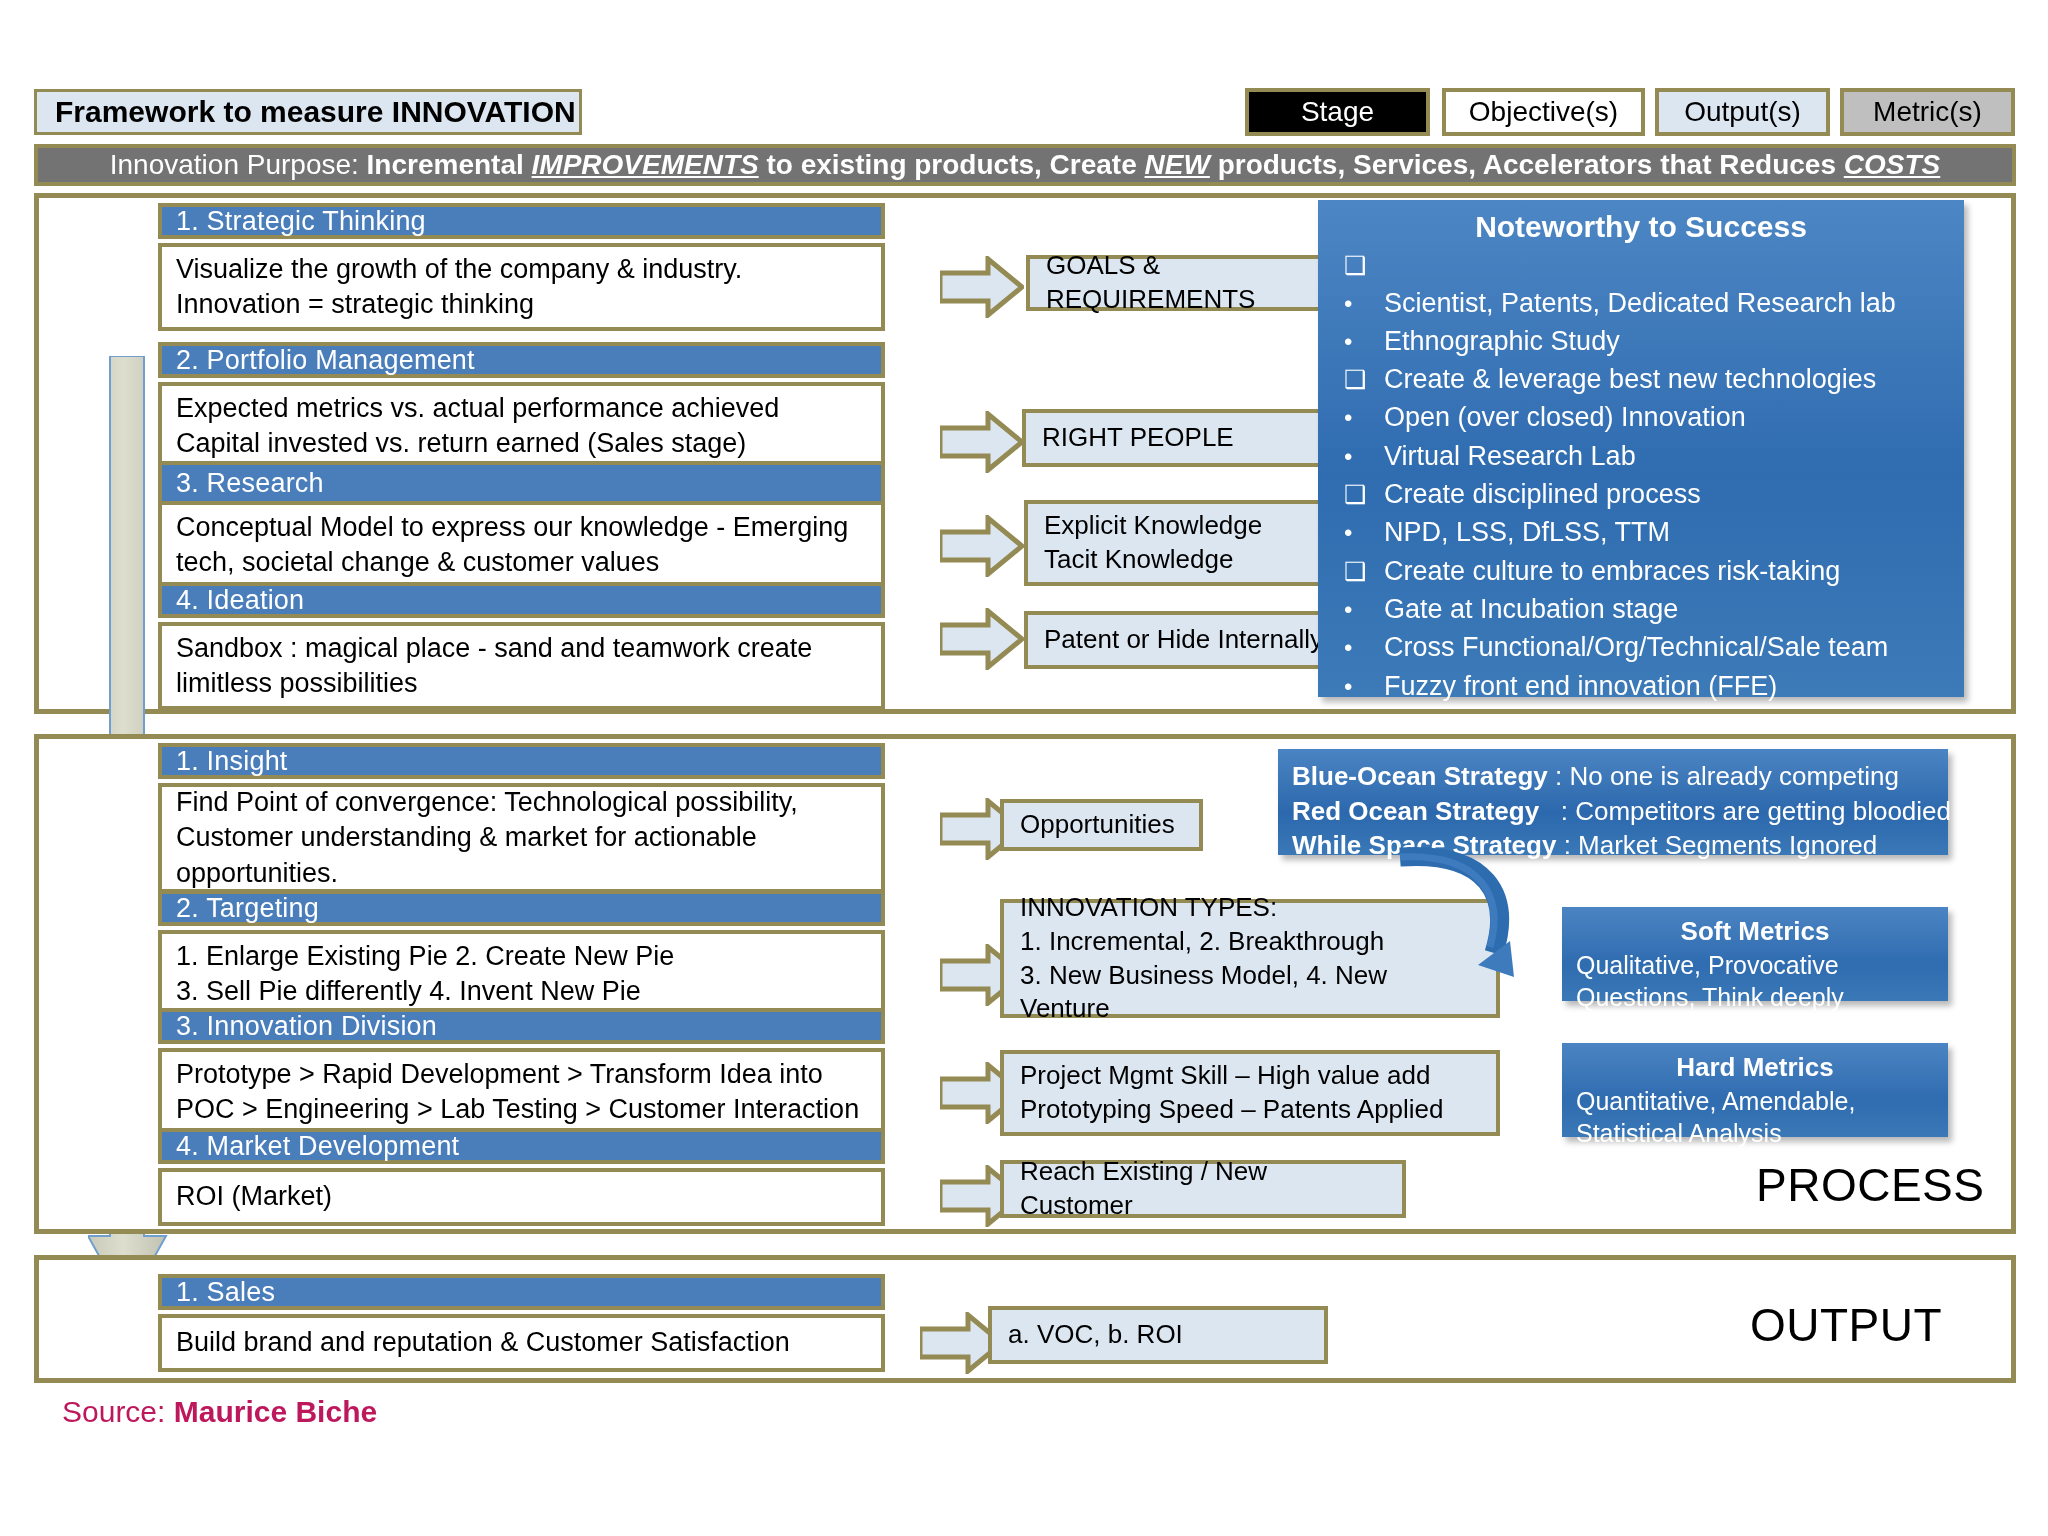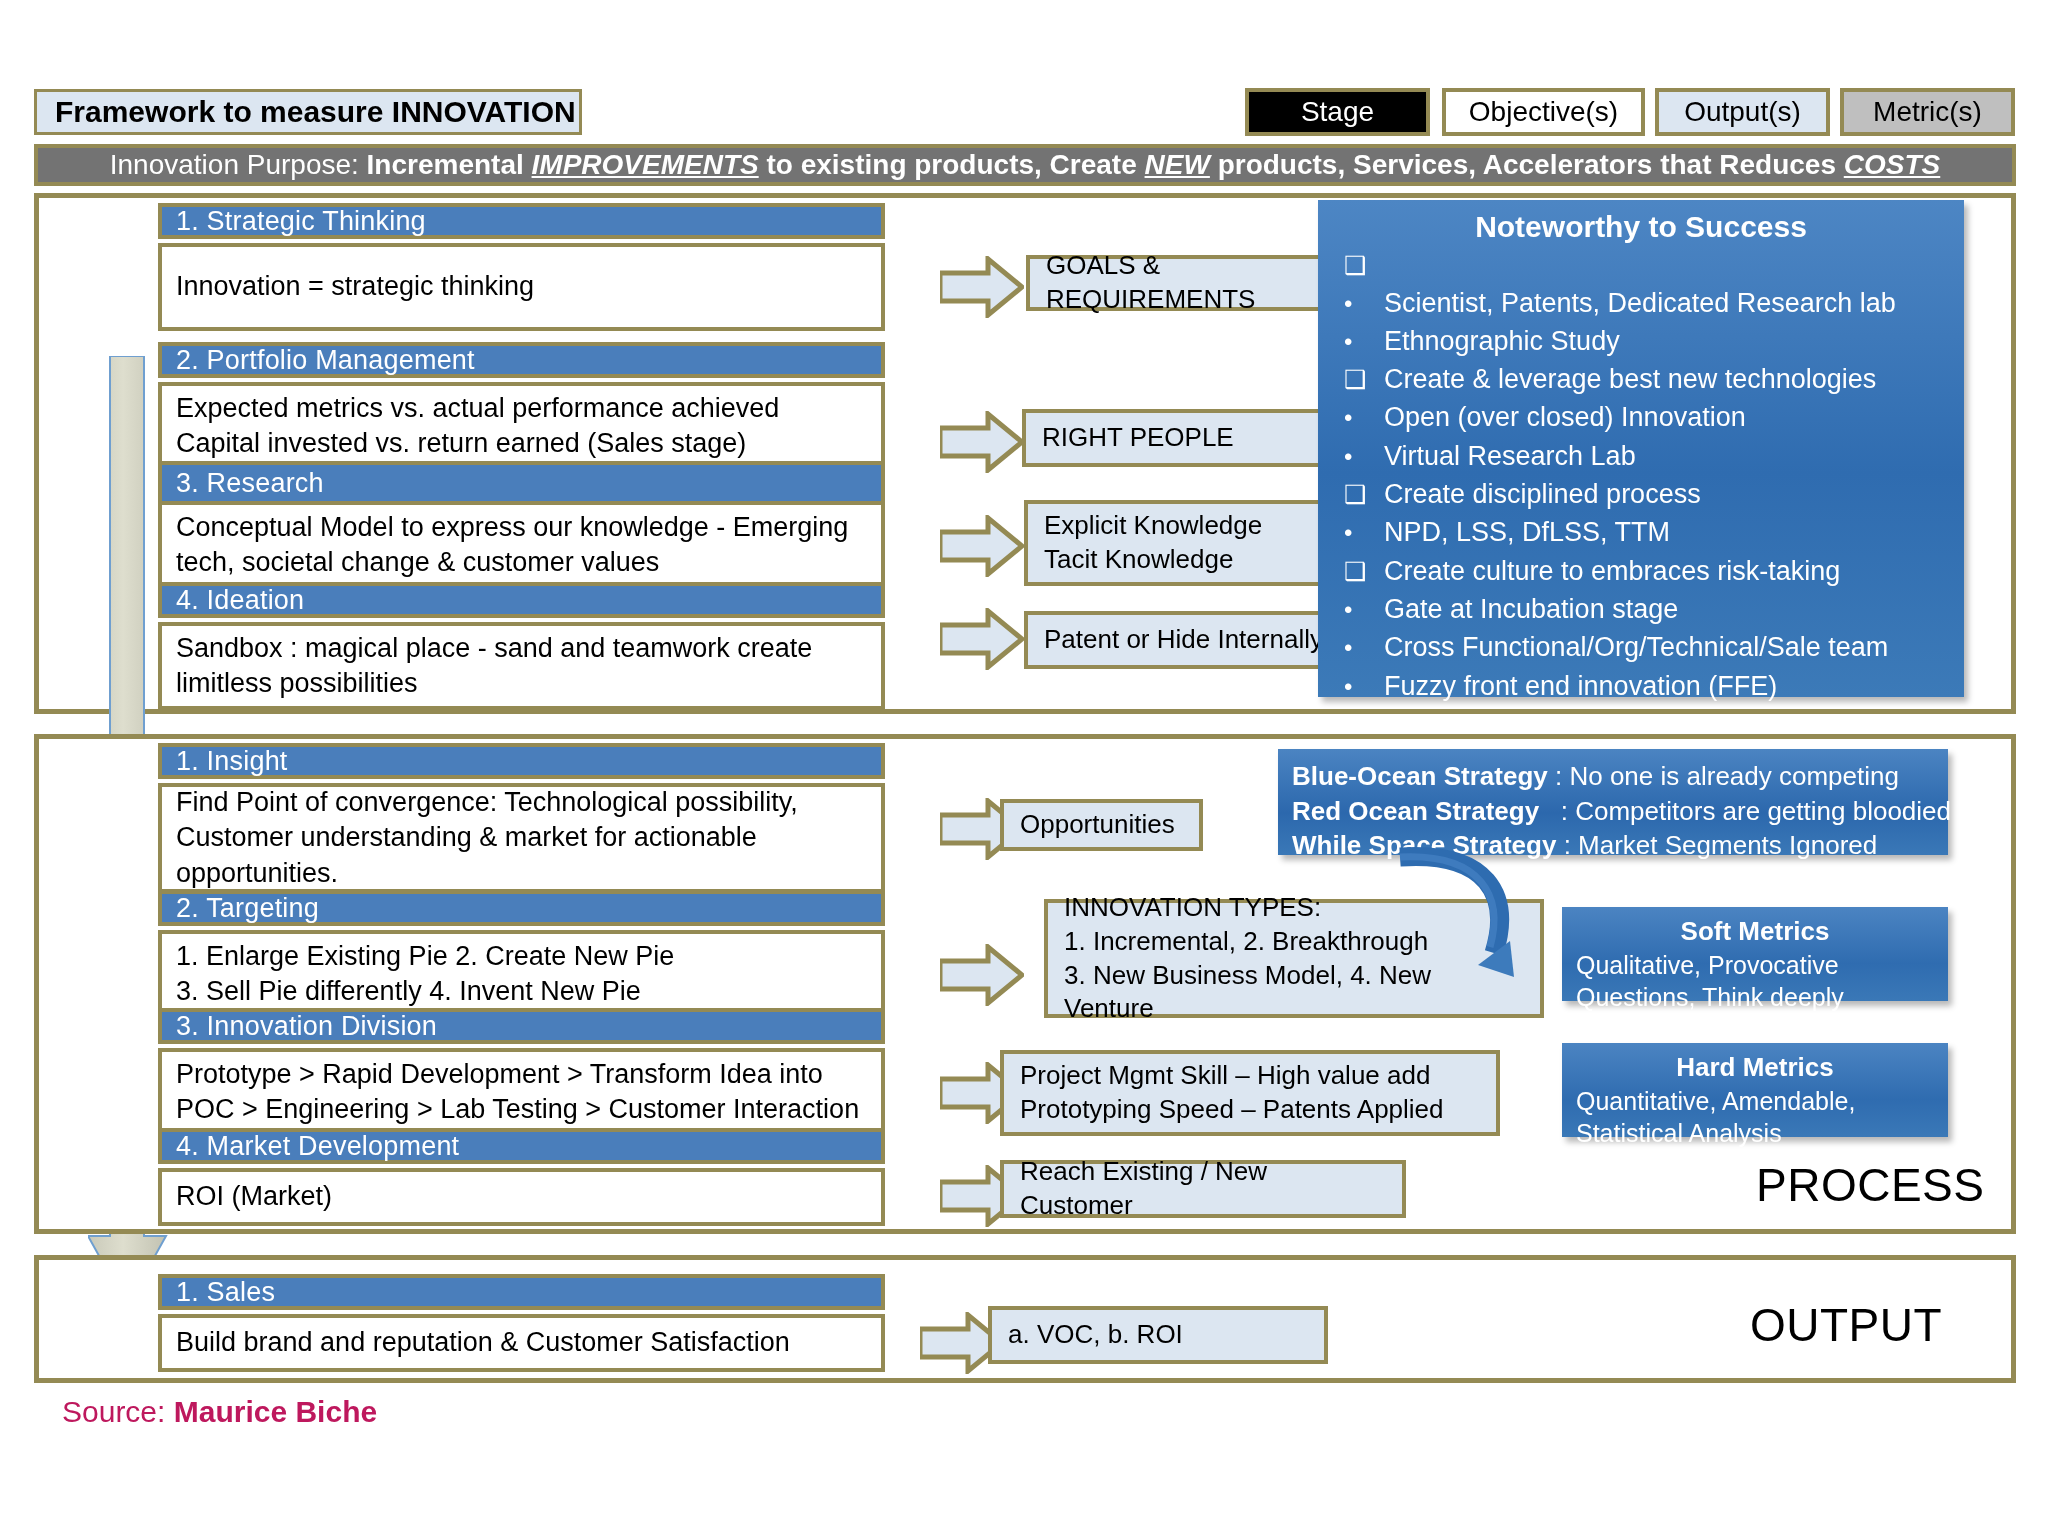--- a/index.html
+++ b/index.html
@@ -187,20 +187,21 @@
           <stop offset="45%" stop-color="#dedece"></stop>
           <stop offset="100%" stop-color="#c2c2b2"></stop>
         </linearGradient>
       </defs>
       <polygon points="22,0 56,0 56,880 78,880 39,950 0,880 22,880" fill="url(#gA)" stroke="#6f9fd0" stroke-width="2"></polygon>
     </svg>
   </div>
 
   <div class="stage-hdr" style="left:158px; top:203px; width:727px; height:36px;">1. Strategic Thinking</div>
   <div class="obj-box" style="left:158px; top:243px; width:727px; height:88px;">
+    <div>Visualize the growth of the company &amp; industry.</div>
     <div>Innovation = strategic thinking</div>
   </div>
   <div class="right-arrow" style="left:940px; top:256px;">
     <svg width="84" height="62" viewBox="0 0 84 62">
         <polygon points="0,17 48,17 48,3 82,31 48,59 48,45 0,45" fill="#dce6f1" stroke="#948a54" stroke-width="5"></polygon>
       </svg>
   </div>
   <div class="out-box" style="left:1026px; top:255px; width:338px; height:56px;">
     <div>GOALS &amp; REQUIREMENTS</div>
   </div>
@@ -322,21 +323,21 @@
   <div class="stage-hdr" style="left:158px; top:890px; width:727px; height:36px;">2. Targeting</div>
   <div class="obj-box" style="left:158px; top:930px; width:727px; height:88px;">
     <div>1. Enlarge Existing Pie 2. Create New Pie</div>
     <div>3.  Sell Pie differently 4. Invent New Pie</div>
   </div>
   <div class="right-arrow" style="left:940px; top:944px;">
     <svg width="84" height="62" viewBox="0 0 84 62">
         <polygon points="0,17 48,17 48,3 82,31 48,59 48,45 0,45" fill="#dce6f1" stroke="#948a54" stroke-width="5"></polygon>
       </svg>
   </div>
-  <div class="out-box" style="left:1044px; top:899px; width:500px; height:119px;">
+  <div class="out-box" style="left:1000px; top:899px; width:500px; height:119px;">
     <div>INNOVATION TYPES:</div>
     <div>1. Incremental, 2. Breakthrough</div>
     <div>3. New Business Model, 4. New Venture</div>
   </div>
 
   <div class="stage-hdr" style="left:158px; top:1008px; width:727px; height:36px;">3.  Innovation Division</div>
   <div class="obj-box" style="left:158px; top:1048px; width:727px; height:88px;">
     <div>Prototype &gt; Rapid Development &gt; Transform Idea into</div>
     <div>POC &gt;  Engineering &gt; Lab Testing &gt; Customer Interaction</div>
   </div>

